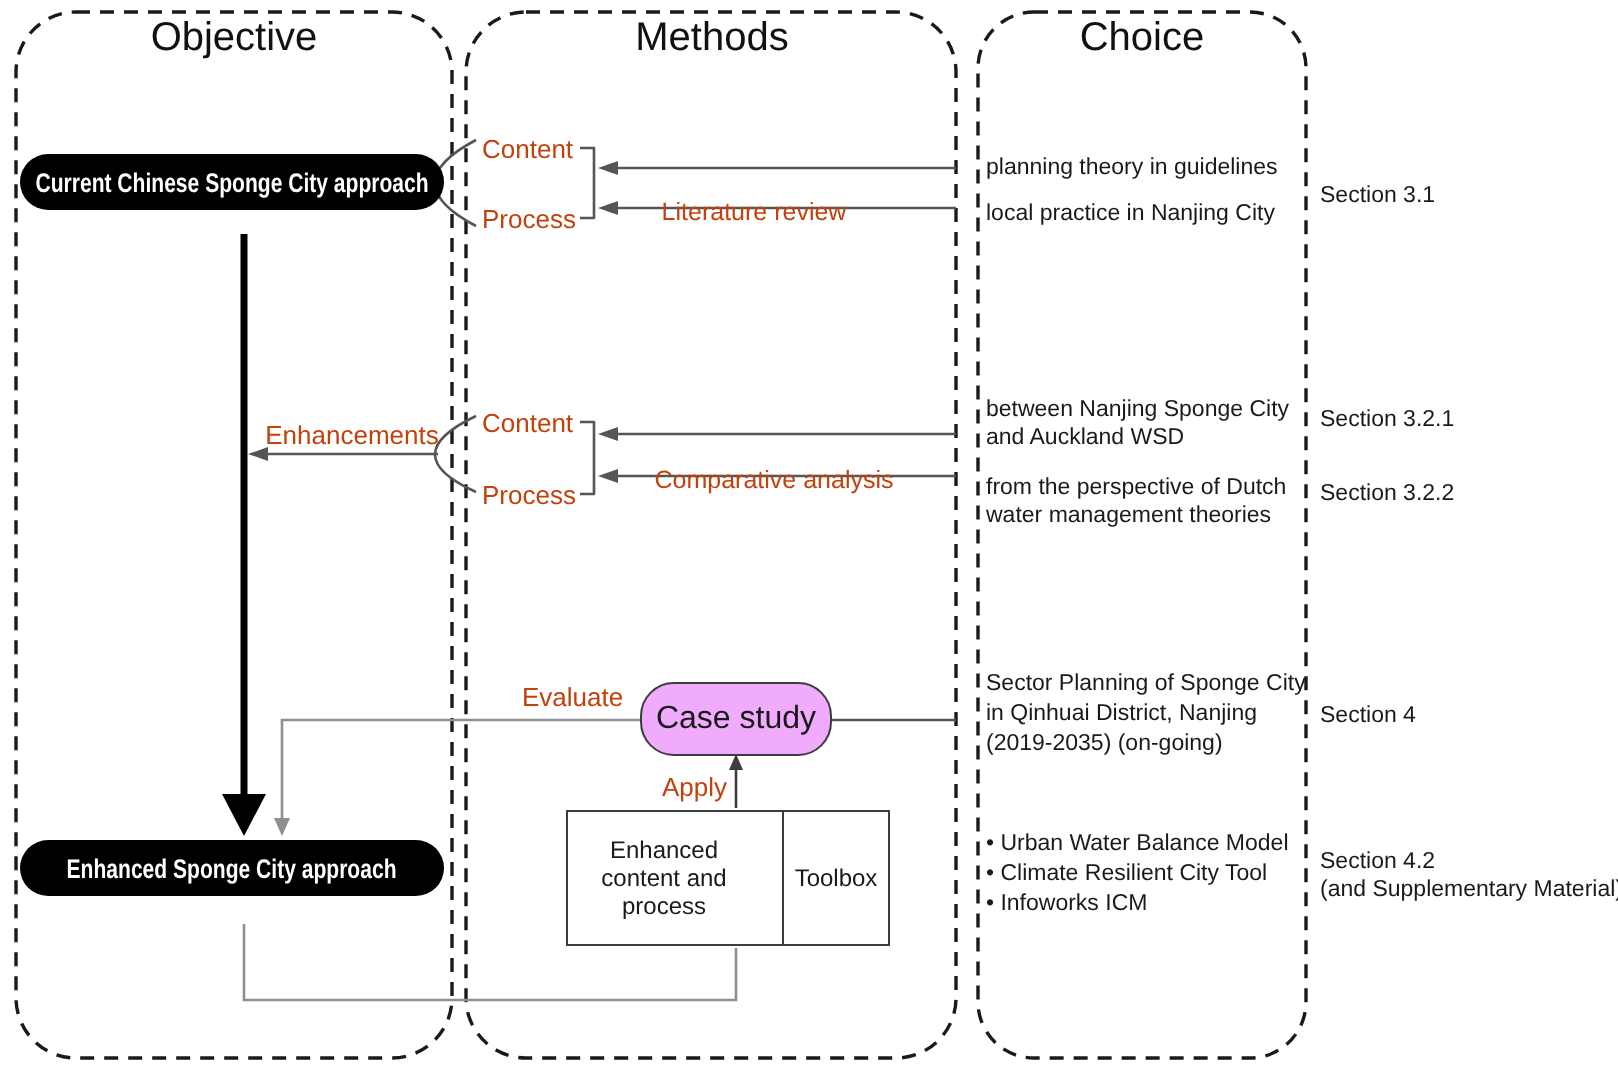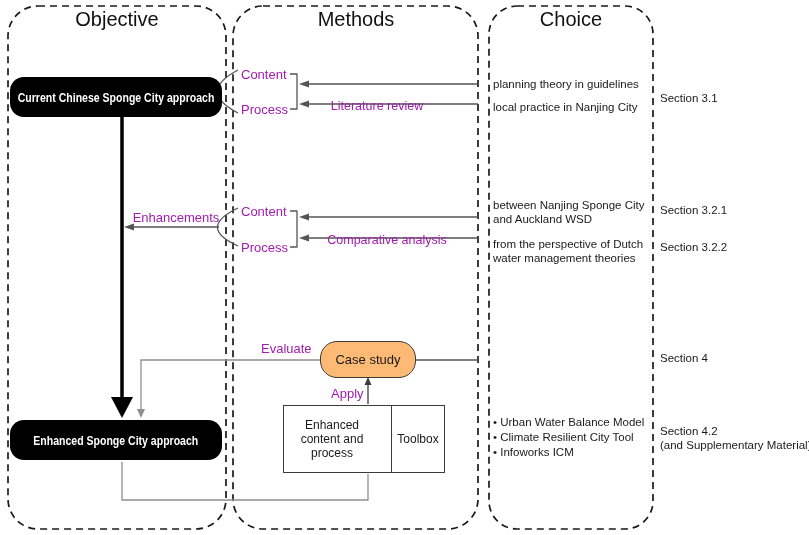--- a/index.html
+++ b/index.html
@@ -6,36 +6,36 @@
   #stage{
     position:relative;width:809px;height:535px;background:#ffffff;overflow:hidden;
     font-family:Liberation Sans, sans-serif;color:#1a1a1a;padding-left:44px;
   }
   #stage svg{position:absolute;left:0;top:0;}
   .colhead{
     position:absolute;top:8px;width:140px;text-align:center;
     font-size:20px;line-height:22px;color:#111;
   }
   .lbl{
-    position:absolute;font-size:13px;line-height:13px;color:#a21caf;white-space:pre;
+    position:absolute;font-size:13px;line-height:13px;color:#c2410c;white-space:pre;
   }
   .lbl.center{text-align:center;}
   .small{font-size:12.5px;line-height:12.5px;margin-top:12px;}
   .blackbox{
-    position:absolute;left:10px;width:212px;height:40px;background:#000000;
+    position:absolute;left:10px;width:212px;height:28px;background:#000000;
     border-radius:14px;display:flex;align-items:center;justify-content:center;overflow:hidden;
   }
   .blackbox span{
     color:#ffffff;font-weight:bold;font-size:13.5px;white-space:nowrap;
     display:inline-block;transform:scaleX(0.78);transform-origin:center;
   }
   .casestudy{
-    position:absolute;left:320px;top:341px;width:96px;height:37px;background:#fdba74;
+    position:absolute;left:320px;top:341px;width:96px;height:37px;background:#f0abfc;
     border:1.5px solid #3c3c3c;border-radius:17px;box-sizing:border-box;
-    display:flex;align-items:center;justify-content:center;font-size:13px;
+    display:flex;align-items:center;justify-content:center;font-size:16px;
   }
   .toolrect{
     position:absolute;left:283px;top:405px;width:162px;height:68px;background:#ffffff;
     border:1.4px solid #3c3c3c;box-sizing:border-box;display:flex;gap:11px;
   }
   .toolrect .cell{
     display:flex;align-items:center;justify-content:center;text-align:center;
     font-size:12px;line-height:14px;white-space:pre-line;
   }
   .toolrect .cell.left{flex:1;}
@@ -121,20 +121,23 @@
 content and process</div>
     <div class="cell right">Toolbox</div>
   </div>
 
   <div class="choicetxt" style="top:77px;">planning theory in guidelines</div>
   <div class="choicetxt" style="top:100px;">local practice in Nanjing City</div>
   <div class="choicetxt" style="top:237px;">from the perspective of Dutch
 water management theories</div>
   <div class="choicetxt" style="top:198px;">between Nanjing Sponge City
 and Auckland WSD</div>
+  <div class="choicetxt" style="top:335px;line-height:15px;">Sector Planning of Sponge City
+in Qinhuai District, Nanjing
+(2019-2035) (on-going)</div>
   <div class="choicetxt" style="top:415px;line-height:15px;">• Urban Water Balance Model
 • Climate Resilient City Tool
 • Infoworks ICM</div>
 
   <div class="sectiontxt" style="top:91px;">Section 3.1</div>
   <div class="sectiontxt" style="top:203px;text-align:center;">Section 3.2.1</div>
   <div class="sectiontxt" style="top:240px;">Section 3.2.2</div>
   <div class="sectiontxt" style="top:351px;">Section 4</div>
   <div class="sectiontxt" style="top:424px;">Section 4.2
 (and Supplementary Material)</div>

